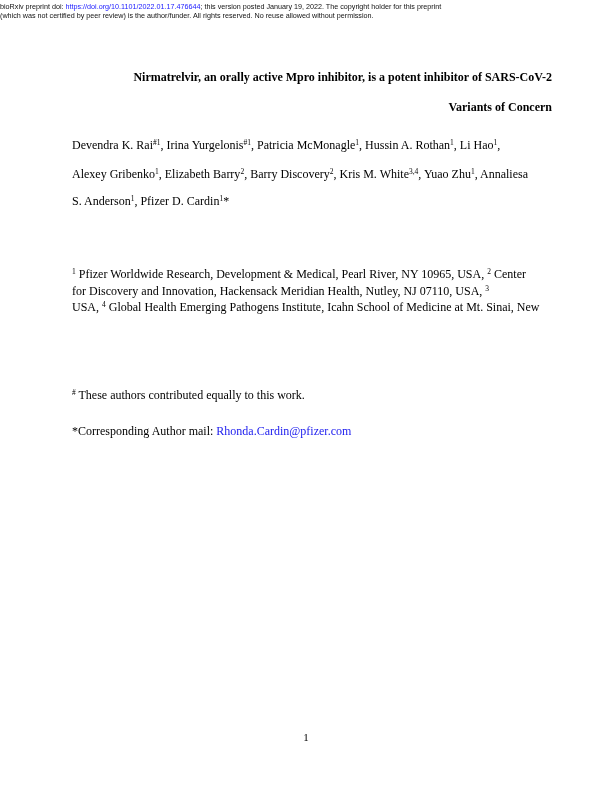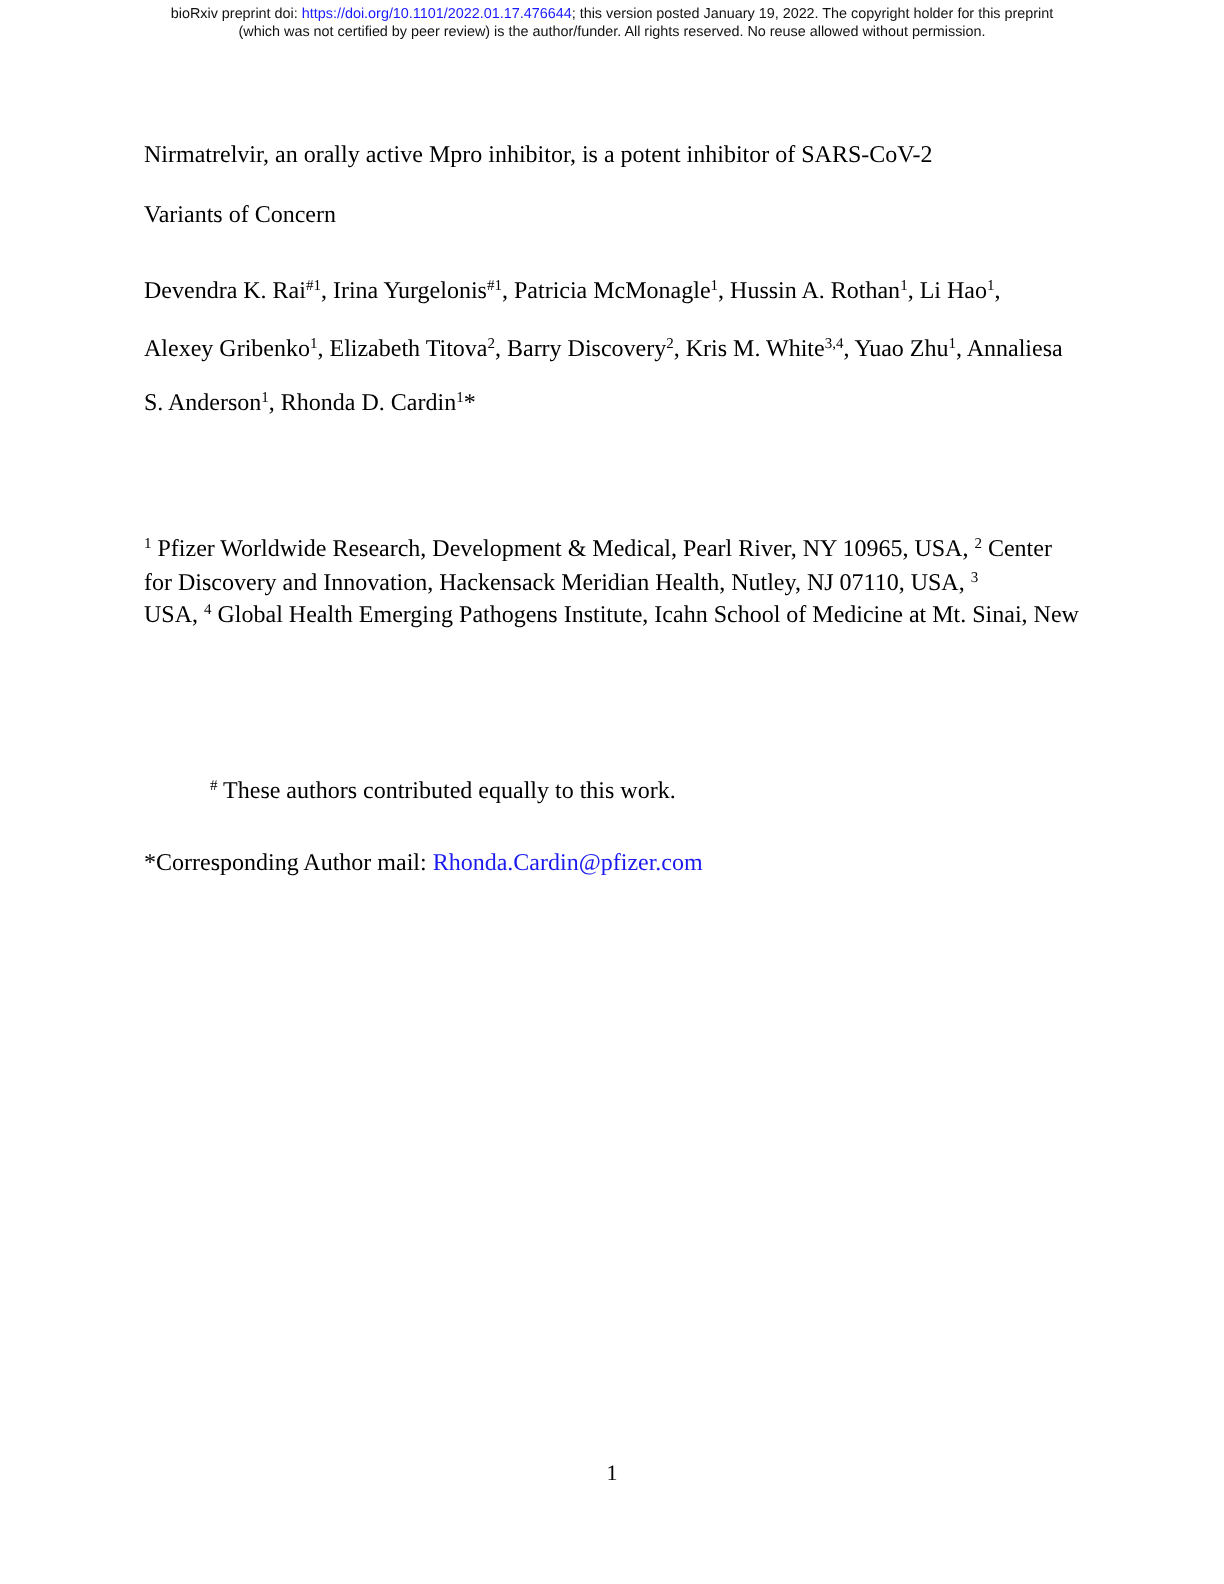--- a/index.html
+++ b/index.html
@@ -1,27 +1,27 @@
 <!DOCTYPE html>
 <html><head>
   <meta charset="utf-8">
   <style>
     html, body { margin: 0; padding: 0; background: #ffffff; }
     body { width: 612px; height: 792px; position: relative; overflow: hidden; color: #000; }
     .header {
       position: absolute; left: 0; top: 3px; width: 612px;
-      text-align: center;
+      text-align: left;
       font-family: "Liberation Sans", sans-serif;
       font-size: 7.2px; line-height: 8.6px; color: #111;
     }
     .header a { color: #1a1aff; text-decoration: none; }
     .title {
       position: absolute; left: 72px; width: 480px;
-      font-family: "Liberation Serif", serif; font-weight: normal;
-      font-size: 12px; line-height: 14px;
+      font-family: "Liberation Serif", serif; font-weight: bold;
+      font-size: 12px; line-height: 14px; text-align: right;
     }
     .authors {
       position: absolute; left: 72px; width: 480px;
       font-family: "Liberation Serif", serif; font-size: 12px; line-height: 14px;
       white-space: nowrap;
     }
     sup { font-size: 7.5px; vertical-align: 4px; line-height: 0; }
     .affil {
       position: absolute; left: 72px; top: 266px; width: 475px;
       font-family: "Liberation Serif", serif; font-size: 12px; line-height: 16.6px;
@@ -47,30 +47,30 @@
 </div>
 
 <div class="title" style="top:70px;">Nirmatrelvir, an orally active Mpro inhibitor, is a potent inhibitor of SARS-CoV-2</div>
 <div class="title" style="top:100px;">Variants of Concern</div>
 
 <div class="authors" style="top:138px;">
   <span>Devendra K. Rai</span><sup>#1</sup><span>, </span><span>Irina Yurgelonis</span><sup>#1</sup><span>, </span><span>Patricia McMonagle</span><sup>1</sup><span>, </span><span>Hussin A. Rothan</span><sup>1</sup><span>, </span><span>Li Hao</span><sup>1</sup><span>,</span>
 </div>
 
 <div class="authors" style="top:167px;">
-  <span>Alexey Gribenko</span><sup>1</sup><span>, </span><span>Elizabeth Titova</span><sup>2</sup><span>, </span><span>Barry Discovery</span><sup>2</sup><span>, </span><span>Kris M. White</span><sup>3,4</sup><span>, </span><span>Yuao Zhu</span><sup>1</sup><span>, </span><span>Annaliesa</span>
+  <span>Alexey Gribenko</span><sup>1</sup><span>, </span><span>Elizabeth Barry</span><sup>2</sup><span>, </span><span>Barry Discovery</span><sup>2</sup><span>, </span><span>Kris M. White</span><sup>3,4</sup><span>, </span><span>Yuao Zhu</span><sup>1</sup><span>, </span><span>Annaliesa</span>
 </div>
 
 <div class="authors" style="top:194px;">
-  <span>S. Anderson</span><sup>1</sup><span>, </span><span>Rhonda D. Cardin</span><sup>1</sup><span>*</span>
+  <span>S. Anderson</span><sup>1</sup><span>, </span><span>Pfizer D. Cardin</span><sup>1</sup><span>*</span>
 </div>
 
 <div class="affil">
   <span class="ln"><sup>1</sup><span> Pfizer Worldwide Research, Development &amp; Medical, Pearl River, NY 10965, USA, </span><sup>2</sup><span> Center</span></span>
   <span class="ln"><span>for Discovery and Innovation, Hackensack Meridian Health, Nutley, NJ 07110, USA, </span><sup>3</sup></span>
   <span class="ln"><span>USA, </span><sup>4</sup><span> Global Health Emerging Pathogens Institute, Icahn School of Medicine at Mt. Sinai, New</span></span>
 </div>
 
-<div class="note" style="top:388px;margin-left:33px;"><sup>#</sup><span> These authors contributed equally to this work.</span></div>
+<div class="note" style="top:388px;"><sup>#</sup><span> These authors contributed equally to this work.</span></div>
 
 <div class="note" style="top:424px;"><span>*Corresponding Author mail: </span><a>Rhonda.Cardin@pfizer.com</a></div>
 
 <div class="pagenum">1</div>
 
 </body></html>

